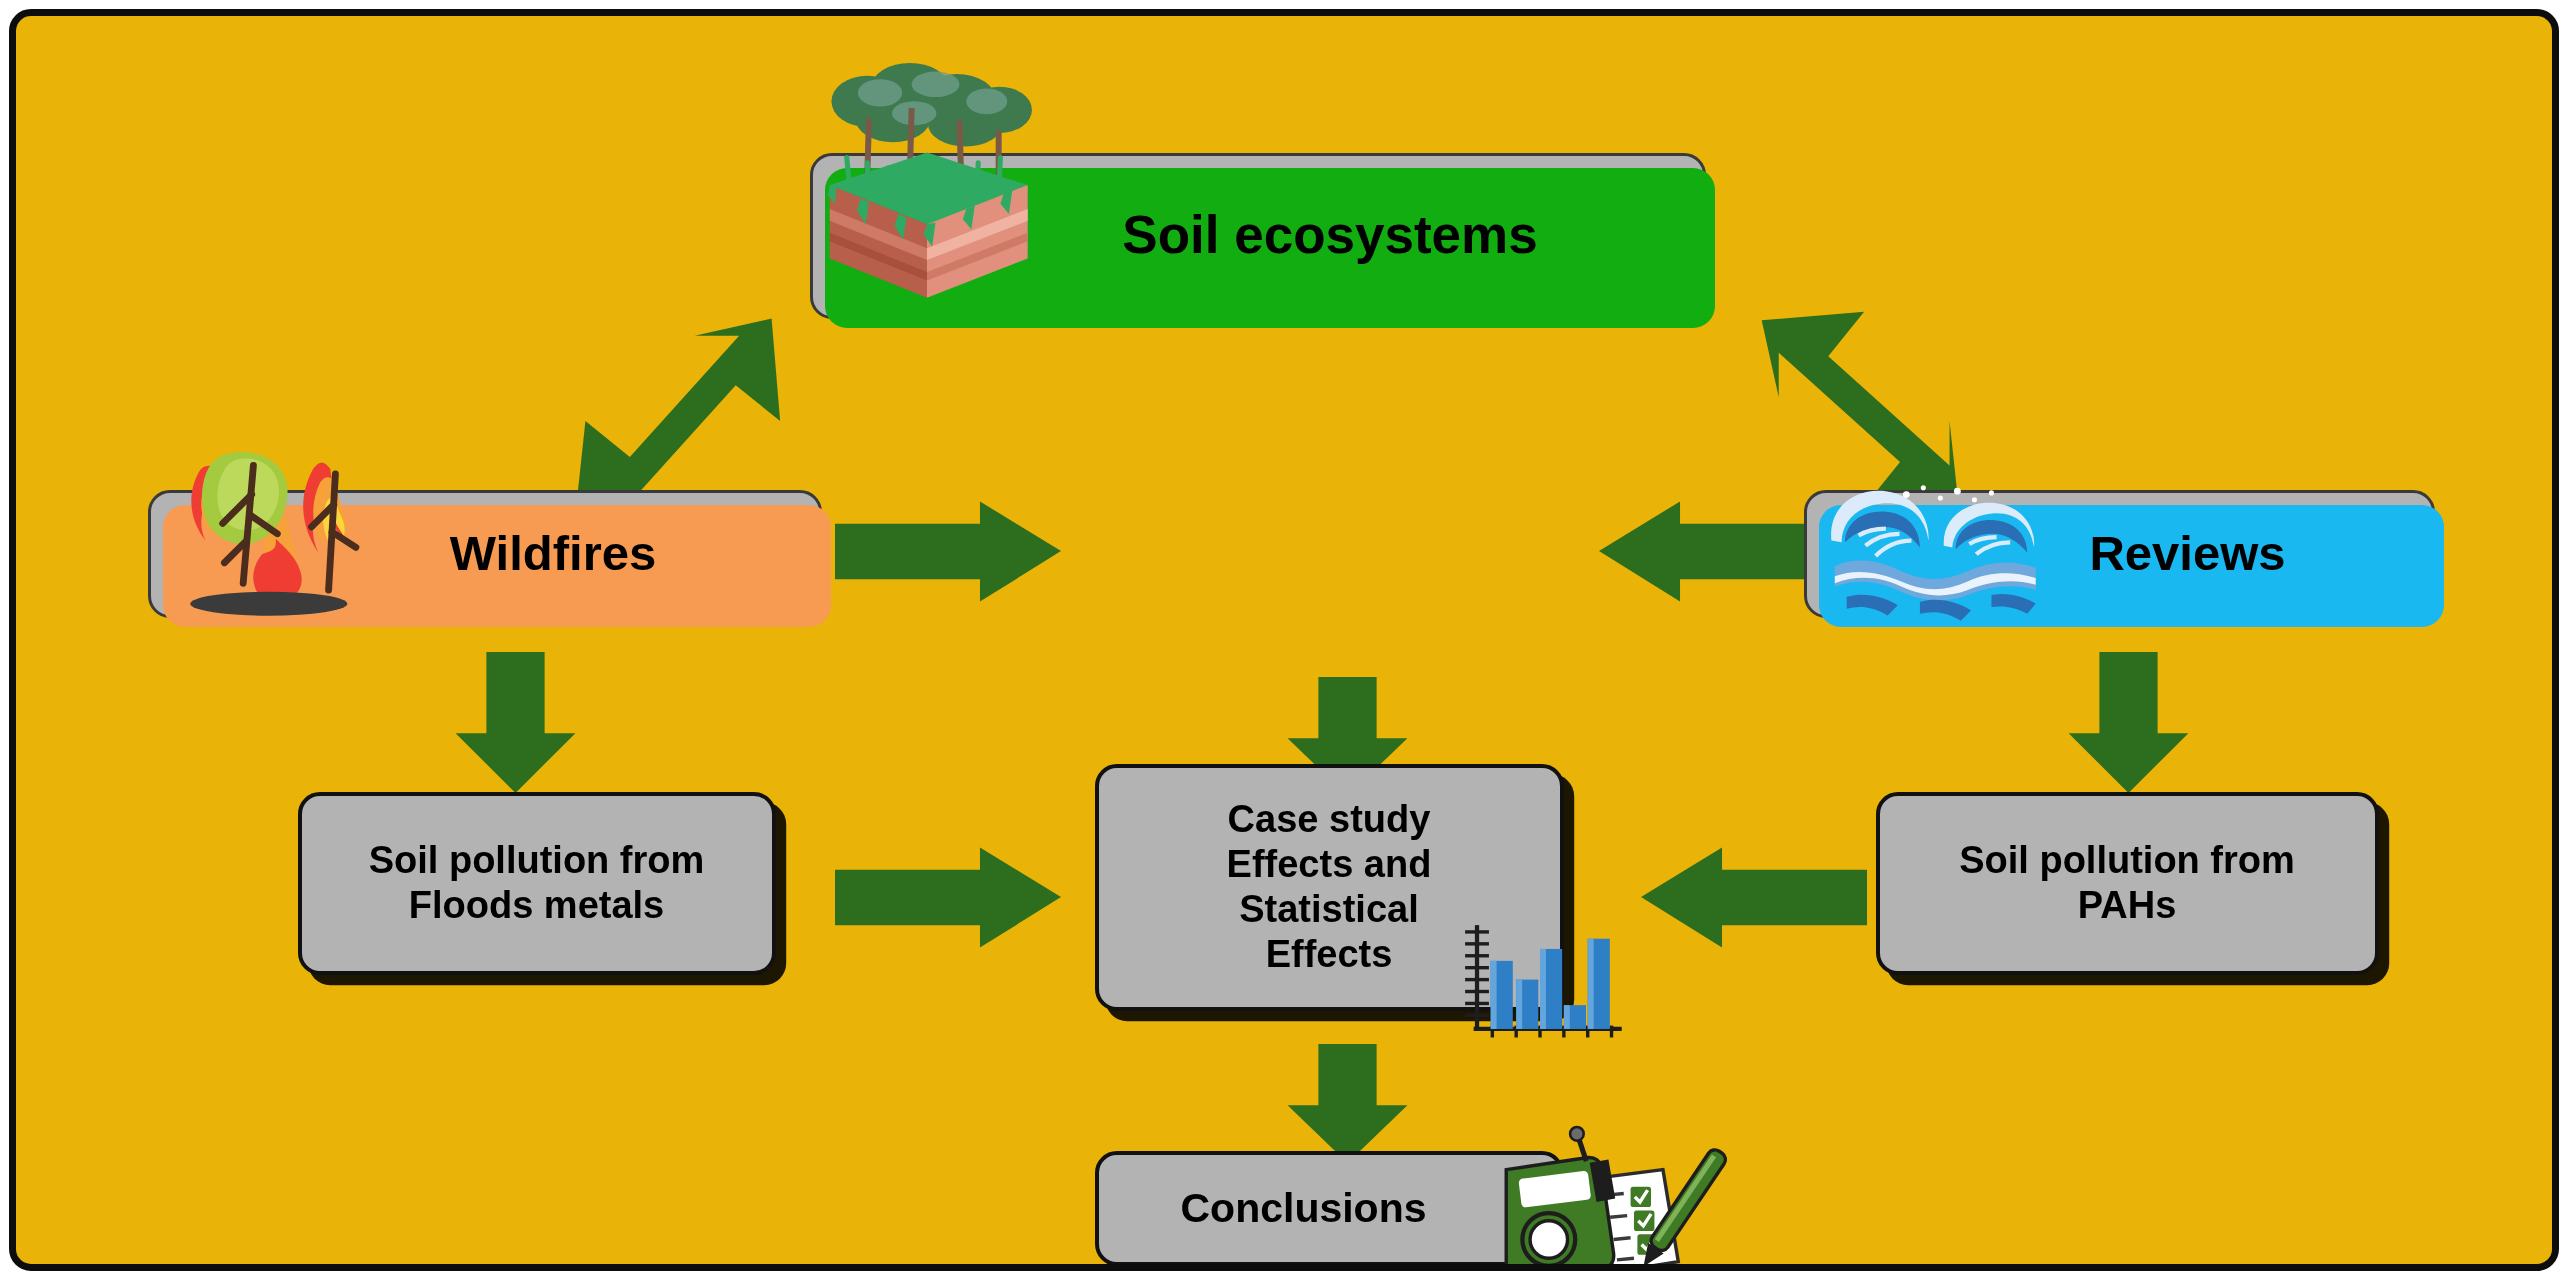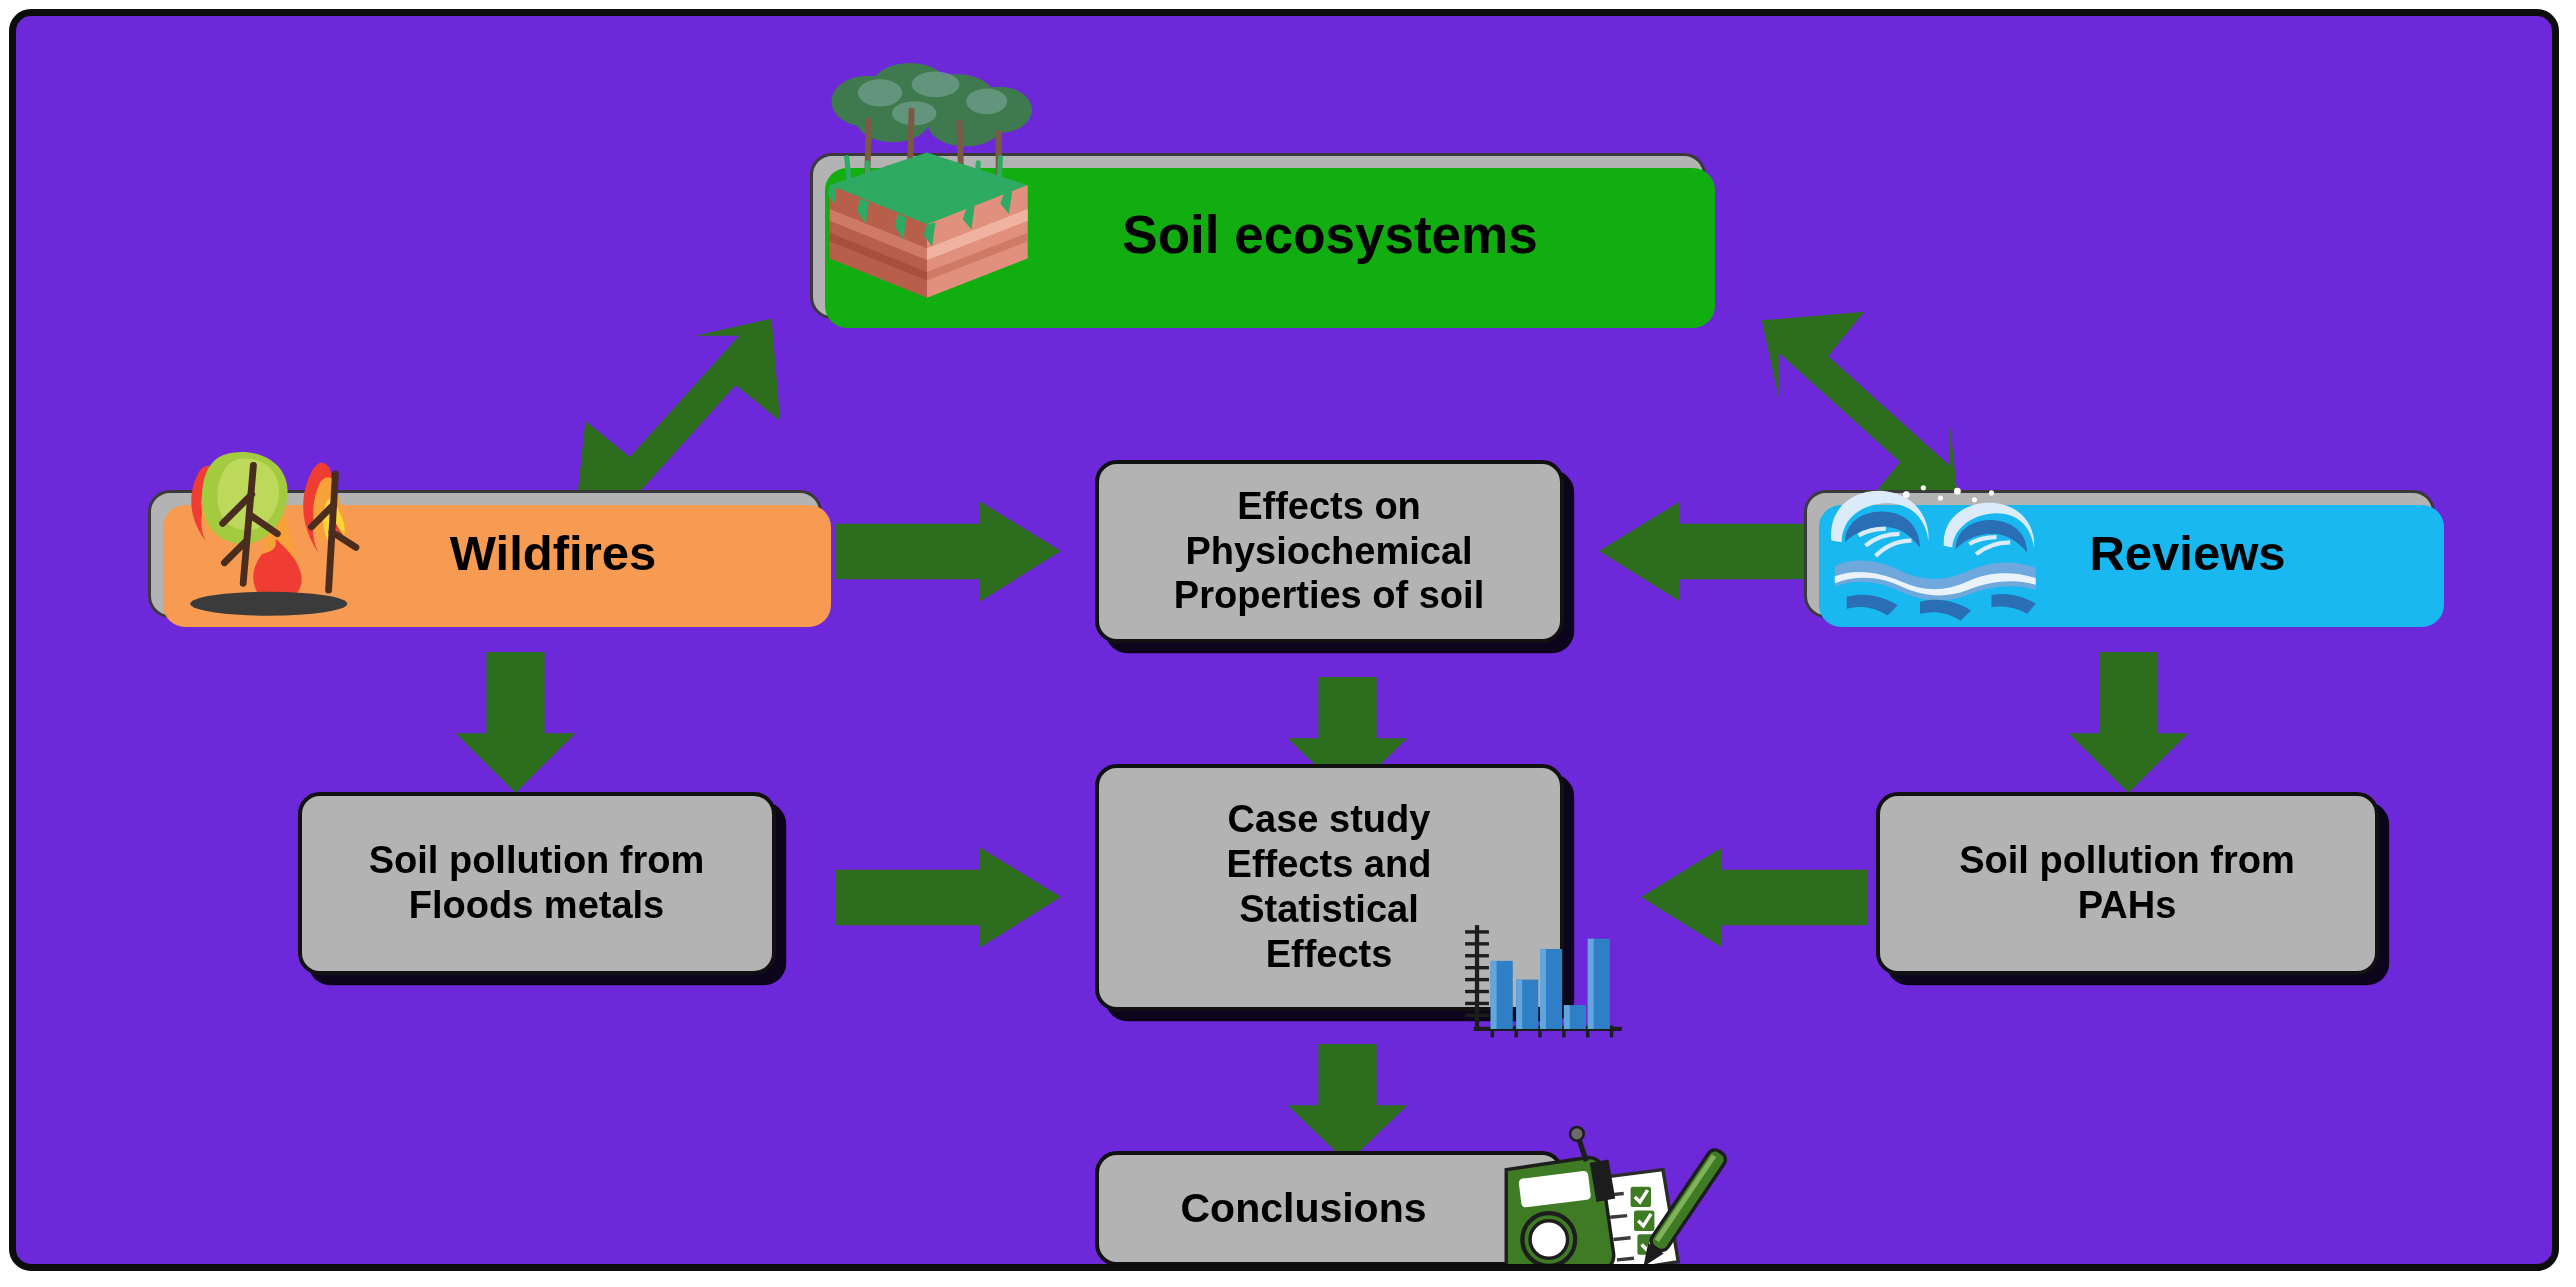--- a/index.html
+++ b/index.html
@@ -2,21 +2,21 @@
 <html style="font-size:13.7px"><head>
 <meta charset="utf-8">
 <style>
   html,body{margin:0;padding:0;background:#ffffff;}
   body{width:2576px;height:1288px;font-family:"Liberation Sans",sans-serif;}
 
   #frame{
     position:absolute; left:8.5px; top:8.5px;
     width:2550px; height:1262px;
     box-sizing:border-box;
-    background:#6d28d9;
+    background:#eab308;
     border:7.7px solid #0d0d0d;
     border-radius:22px;
     overflow:hidden;
   }
 
   .node{
     position:absolute;
     box-sizing:border-box;
     background:#b3b3b3;
     border:4.3px solid #111111;
@@ -252,27 +252,20 @@
         <circle cx="106" cy="16" r="4"></circle>
           <circle cx="126" cy="8" r="3"></circle>
         <circle cx="146" cy="20" r="3"></circle>
           <circle cx="166" cy="12" r="4"></circle>
         <circle cx="186" cy="22" r="3"></circle>
           <circle cx="206" cy="14" r="3"></circle>
       </g>
     </svg>
   </div>
 
-  <div class="node plain" style="left:1079px; top:444px; width:469px; height:183px; font-size:38px;">
-    <span class="lbl">
-      <span>Effects on</span>
-      <span>Physiochemical</span>
-      <span>Properties of soil</span>
-    </span>
-  </div>
 
   <div class="node plain" style="left:282px; top:776px; width:478px; height:183px; font-size:38px;">
     <span class="lbl">
       <span>Soil pollution from</span>
       <span>Floods metals</span>
     </span>
   </div>
 
   <div class="node plain" style="left:1079px; top:748px; width:469px; height:247px; font-size:38px;">
     <span class="lbl">

